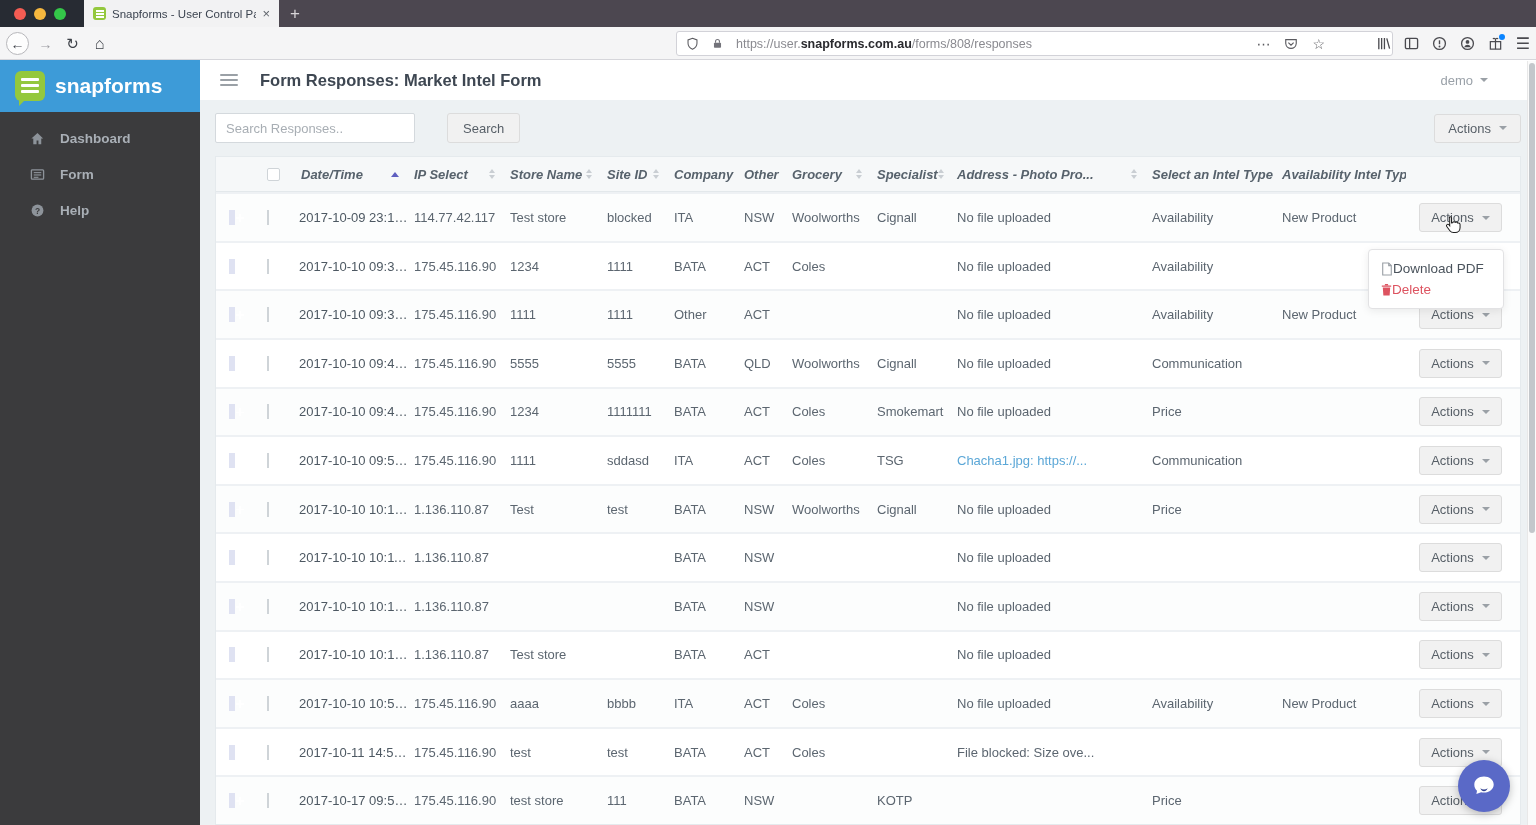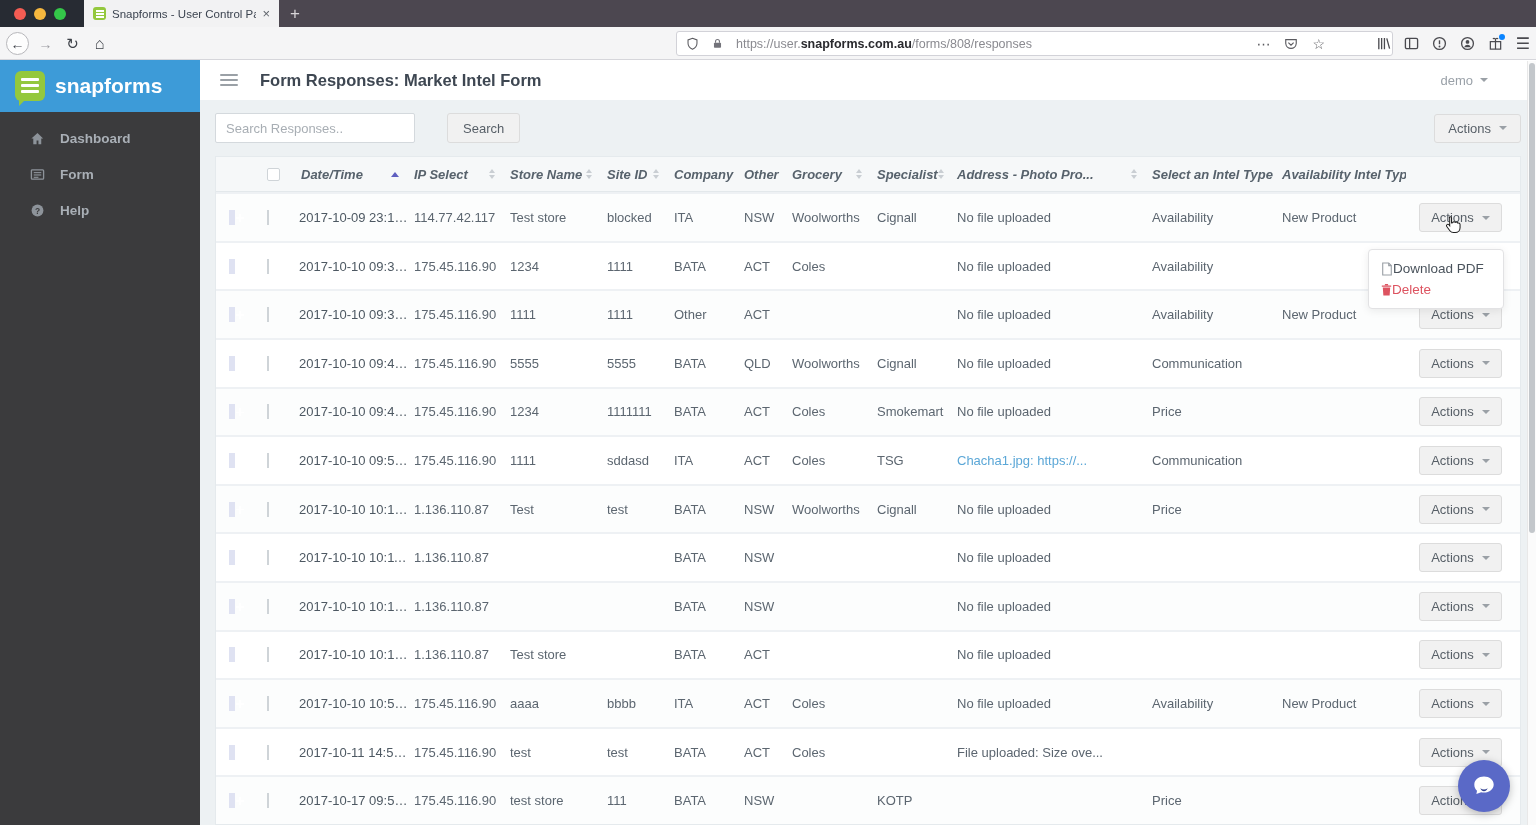--- a/index.html
+++ b/index.html
@@ -541,21 +541,21 @@
     <div class="cell"><span class="expand"></span></div>
     <div class="cell"><span class="cb"></span></div>
     <div class="cell c-date">2017-10-11 14:51:06</div>
     <div class="cell c-ip">175.45.116.90</div>
     <div class="cell c-store">test</div>
     <div class="cell c-site">test</div>
     <div class="cell c-company">BATA</div>
     <div class="cell c-state">ACT</div>
     <div class="cell c-grocery">Coles</div>
     <div class="cell c-specialist"></div>
-    <div class="cell c-sighting">File uploaded: Size ove...</div>
+    <div class="cell c-sighting">File blocked: Size ove...</div>
     <div class="cell c-intel"></div>
     <div class="cell c-availability"></div>
     <div class="cell row-actions">
               <button class="btn btn-actions">
                 <span class="row-actions-label">Actions</span>
                 <span class="caret"></span>
               </button>
             </div>
   </div>
 

